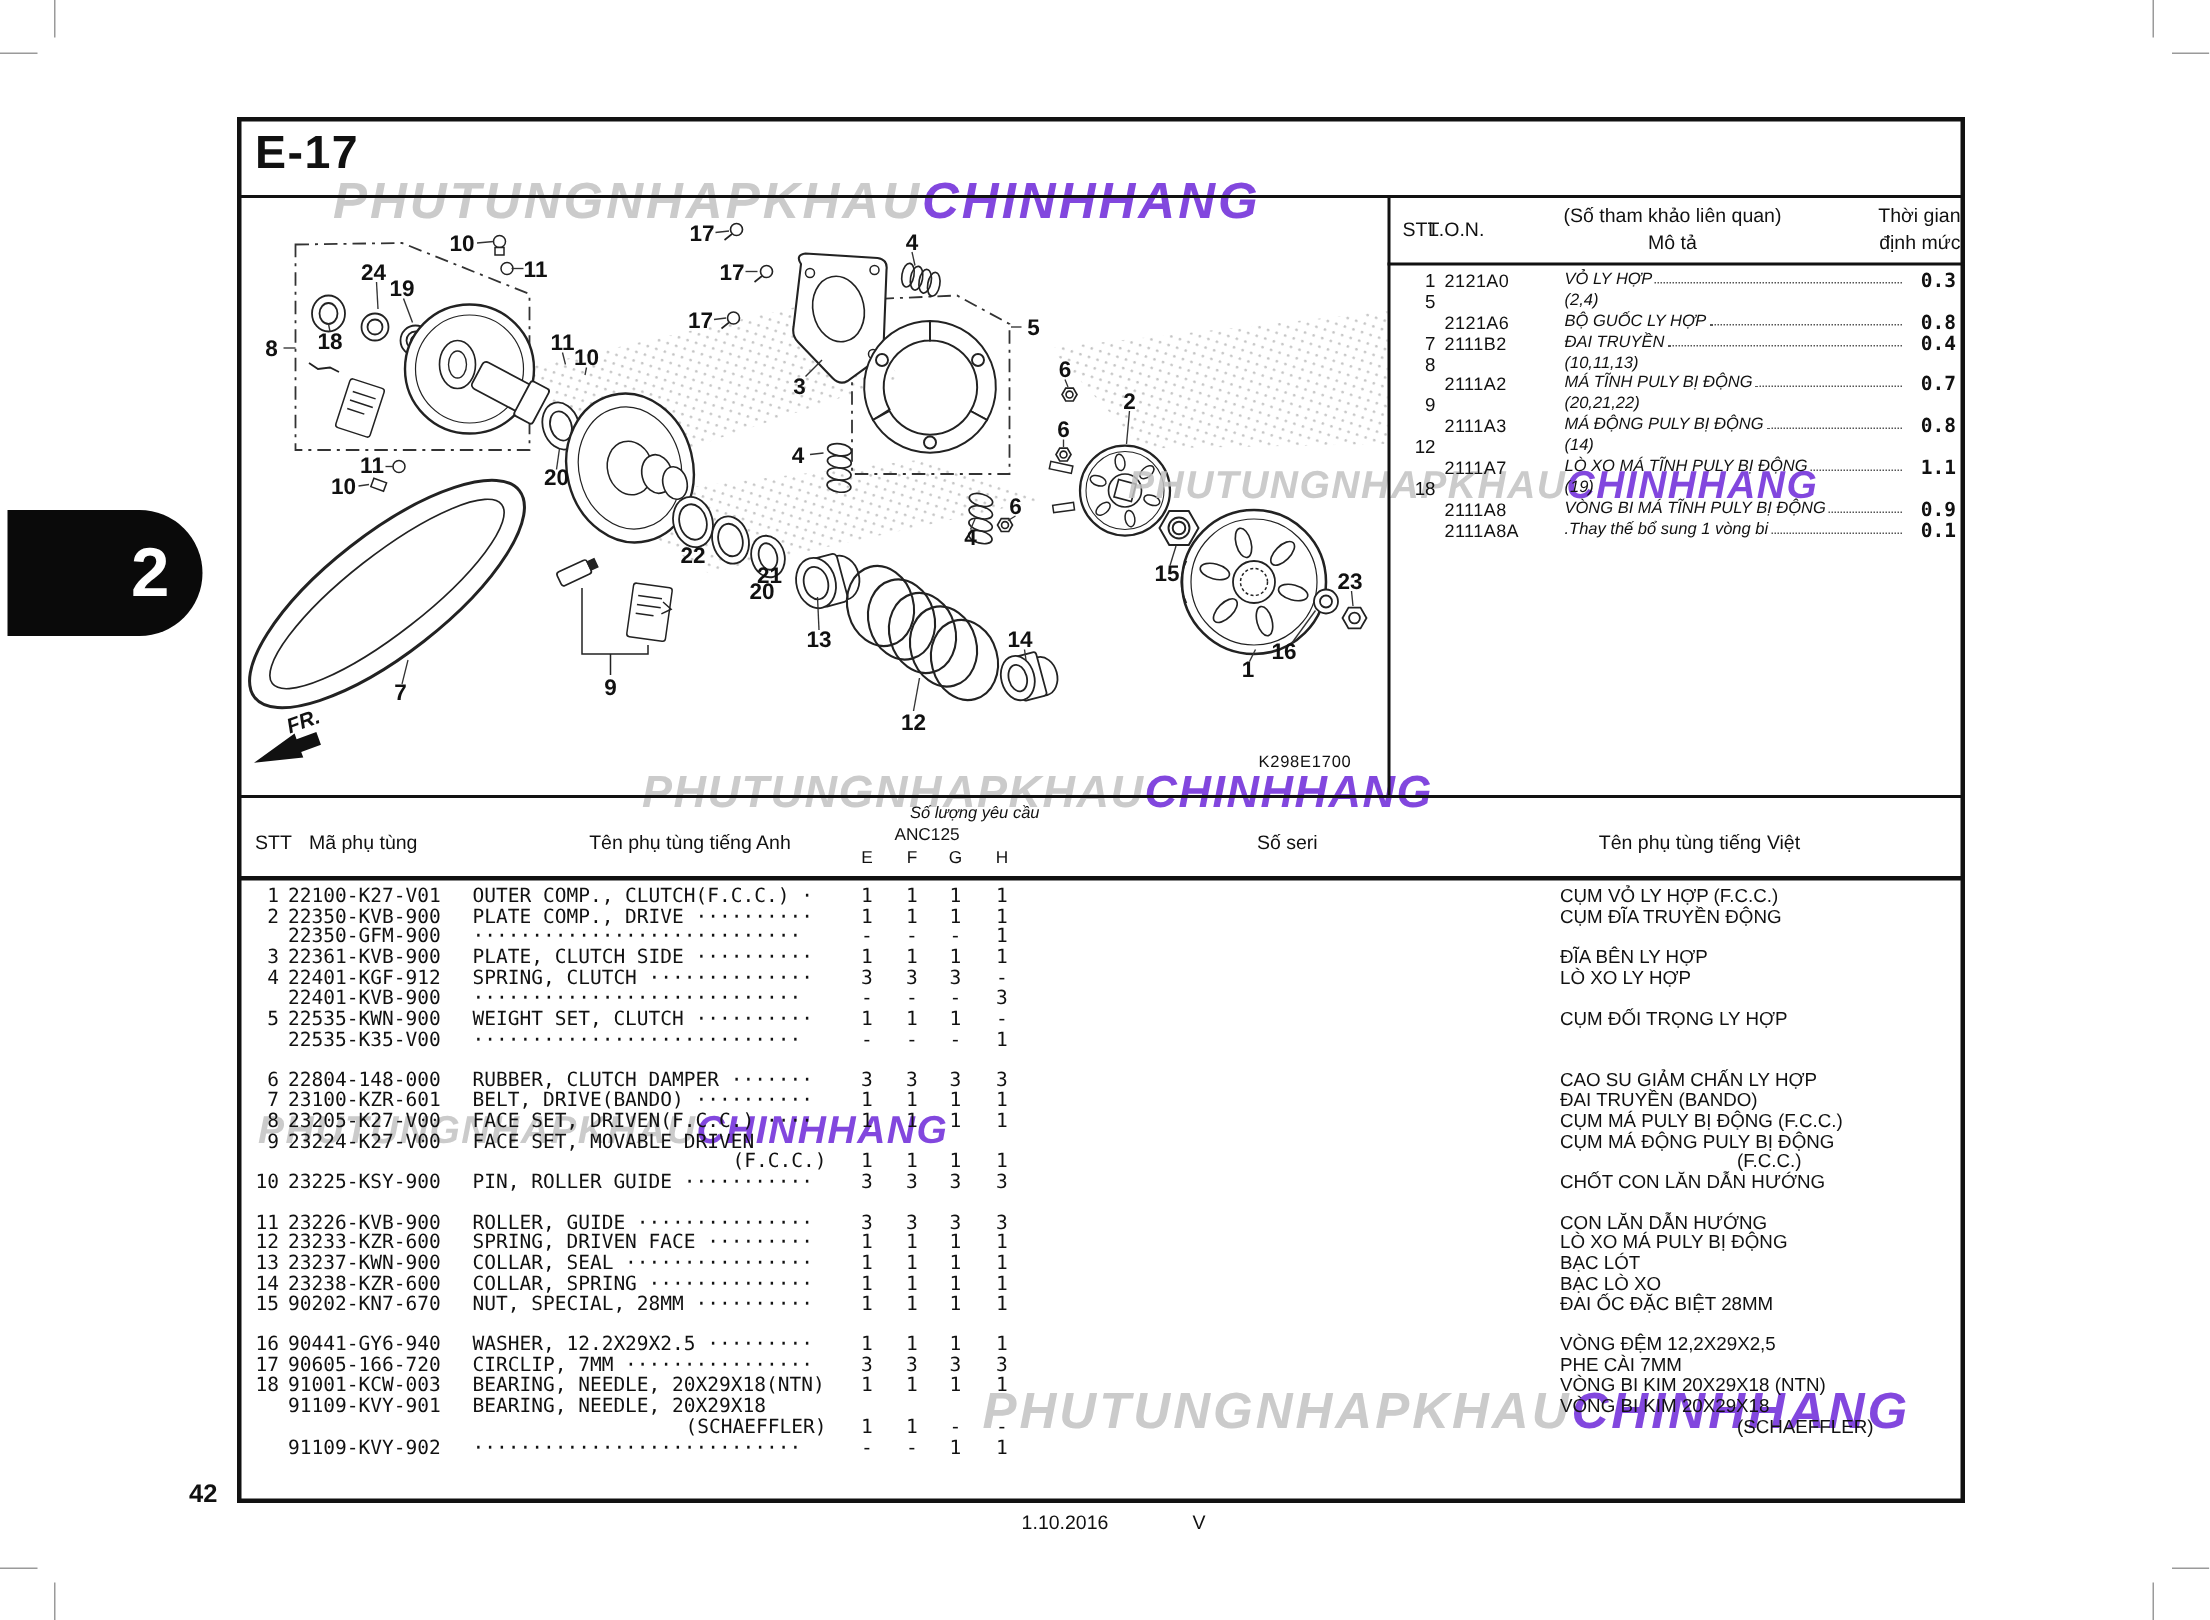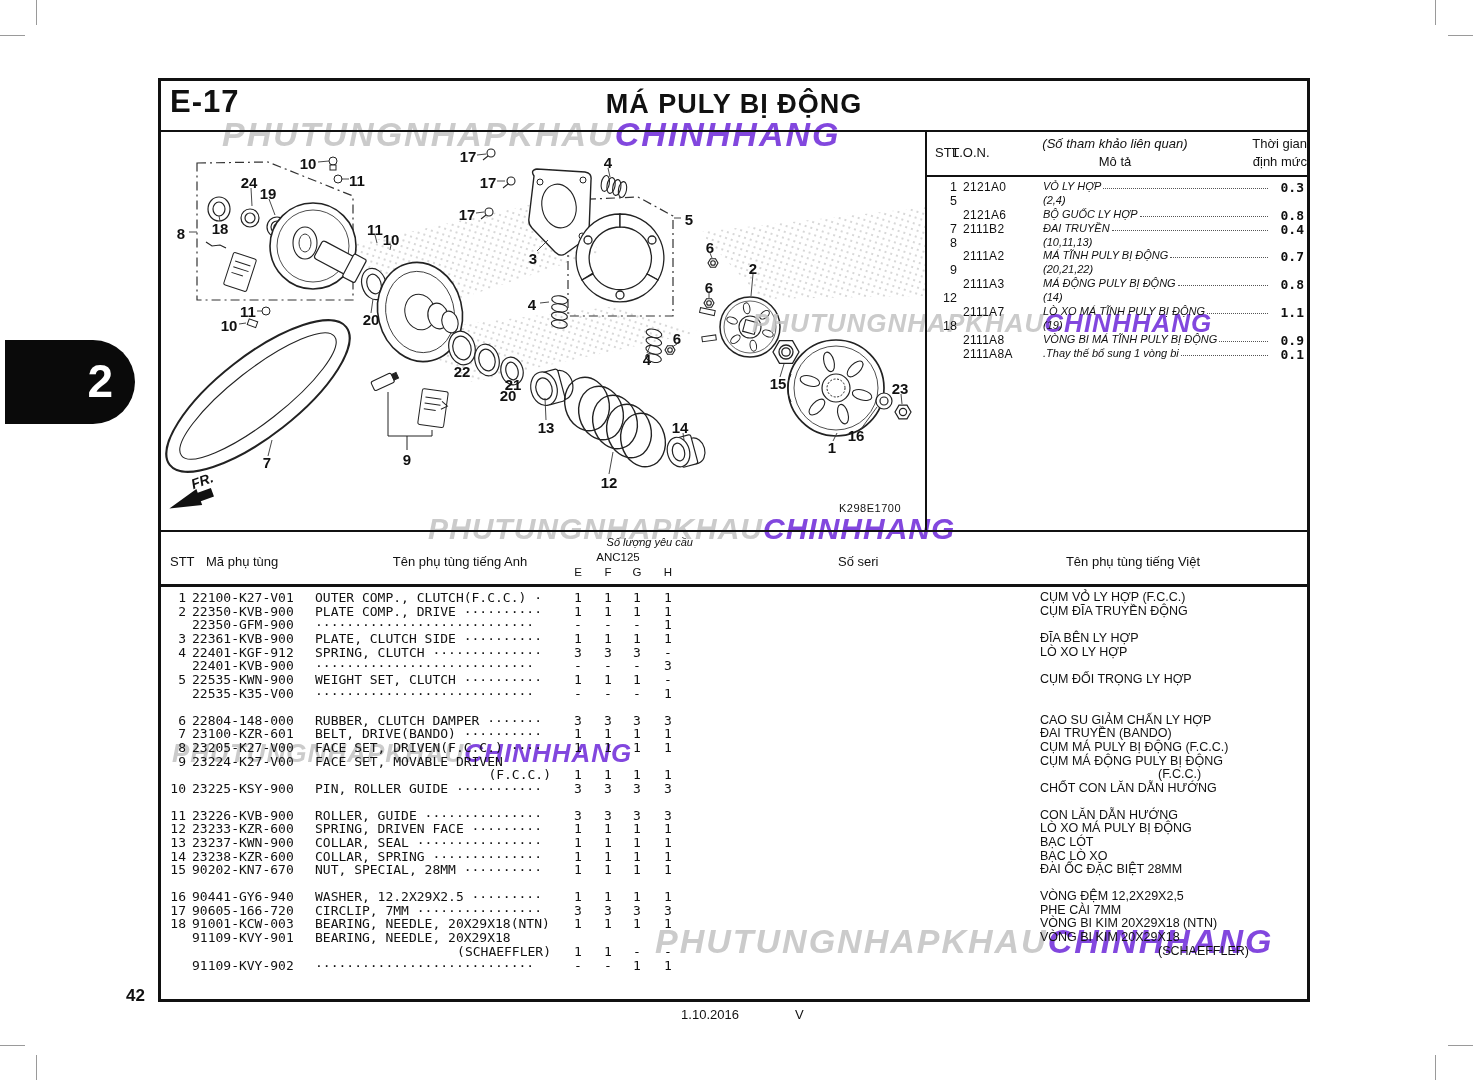--- a/index.html
+++ b/index.html
@@ -80,26 +80,25 @@
       <div class="wm" style="left: 428px; top: 512px; font-size: 30px; letter-spacing: 1px;"><span class="g">PHUTUNGNHAPKHAU</span><span class="r">CHINHHANG</span></div>
       <div class="wm" style="left: 172px; top: 738px; font-size: 26px; letter-spacing: 1px;"><span class="g">PHUTUNGNHAPKHAU</span><span class="r">CHINHHANG</span></div>
       <div class="wm" style="left: 655px; top: 922px; font-size: 34px; letter-spacing: 2px;"><span class="g">PHUTUNGNHAPKHAU</span><span class="r">CHINHHANG</span></div>
     </div>
 
   <div id="frame"></div>
   <div class="hline" style="left:158px;top:130px;width:1152px;height:2px;z-index:2;"></div>
   <div class="vline" style="left:925px;top:130px;width:2px;height:400px;z-index:2;"></div>
 
   <div id="hdr-code" class="z2">E-17</div>
-  <div id="hdr-title" class="z2">MÁ PULY BỊ ĐỘNG</div>
 
   <div id="ref-head" class="z2">
     <span class="h" style="left:10px;top:15px;">STT</span>
     <span class="h" style="left:27px;top:15px;">L.O.N.</span>
-    <span class="h" style="left:95px;top:6px;width:190px;text-align:center;font-style:italic;">(Số tham khảo liên quan)</span>
+    <span class="h" style="left:95px;top:6px;width:190px;text-align:center;">(Số tham khảo liên quan)</span>
     <span class="h" style="left:95px;top:24px;width:190px;text-align:center;">Mô tả</span>
     <span class="h" style="left:310px;top:6px;width:72px;text-align:right;">Thời gian</span>
     <span class="h" style="left:310px;top:24px;width:72px;text-align:right;">định mức</span>
   </div>
   <div id="ref-rows" class="z2">
       <div class="lon-row">
         <div class="lon-stt">1</div>
         <div class="lon-code">2121A0</div>
         <div class="lon-desc">
           <span class="t">VỎ LY HỢP</span>

